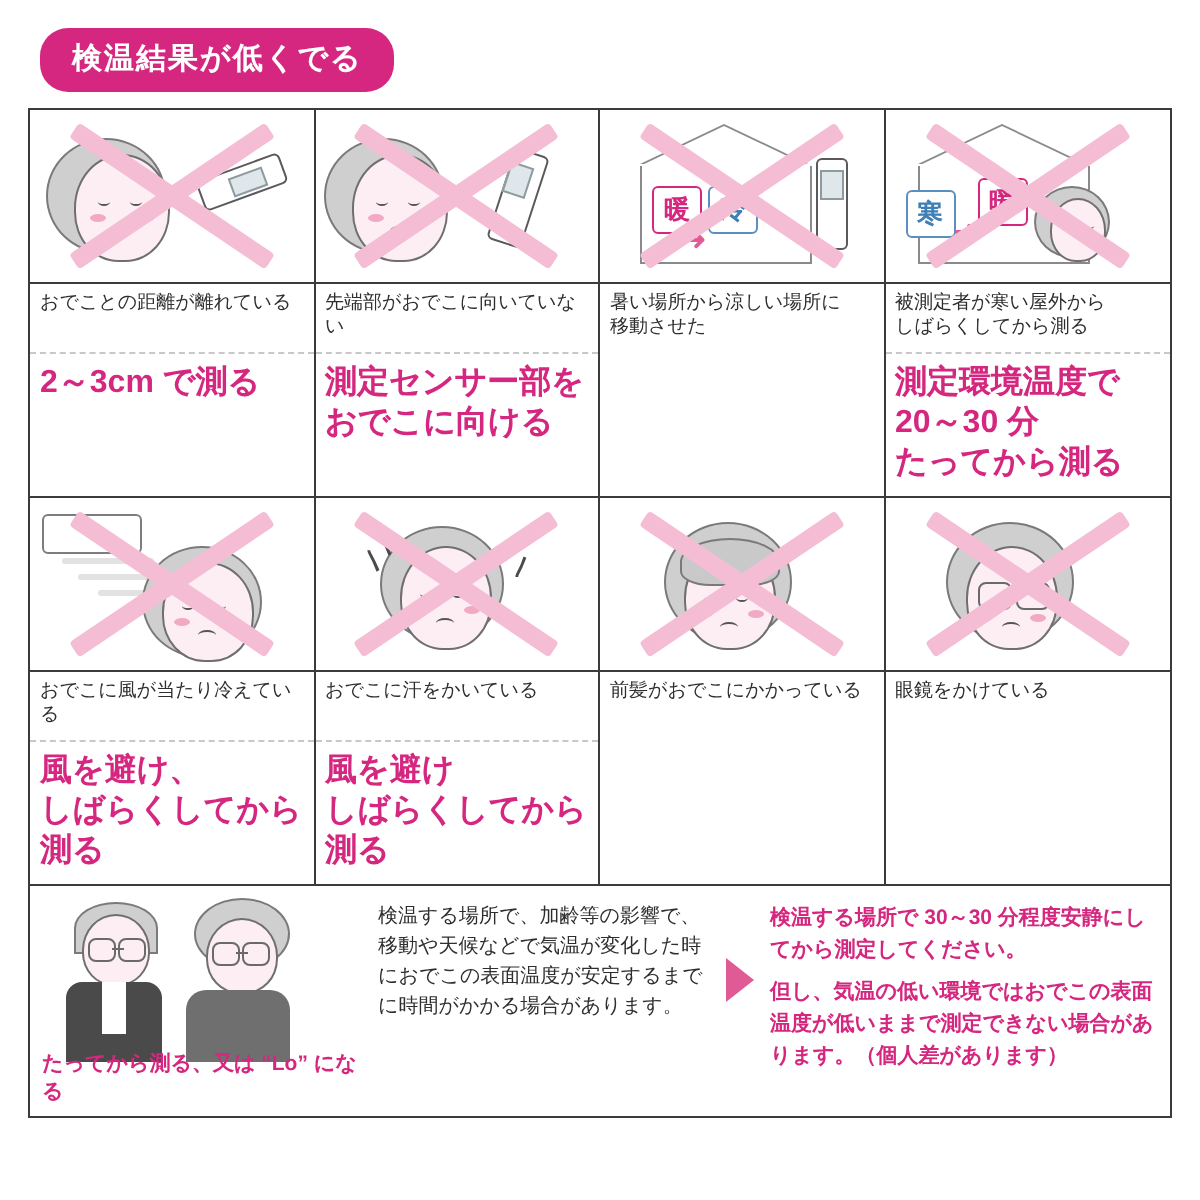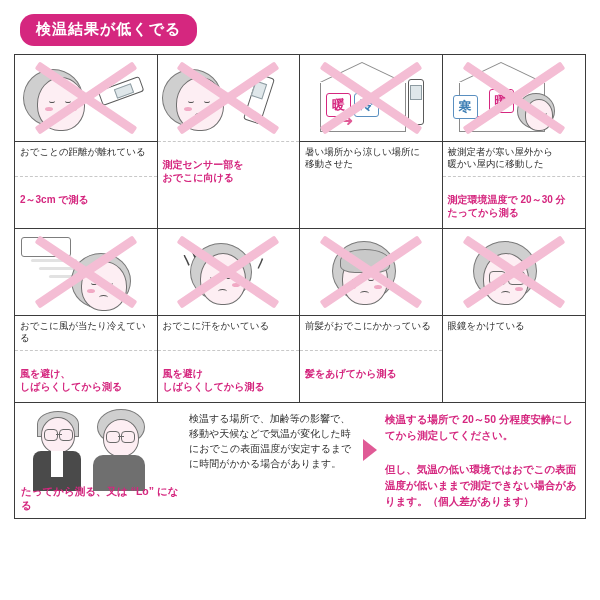--- a/index.html
+++ b/index.html
@@ -66,23 +66,23 @@
   }
   .caption {
     font-size: 9.5px;
     line-height: 1.25;
     padding: 4px 4px 4px 5px;
     min-height: 26px;
     border-top: 1px solid #3b3b3b;
     color: #2e2e2e;
   }
   .advice {
-    font-size: 10px;
+    font-size: 16px;
     line-height: 1.25;
-    padding: 17px 4px 6px 5px;
+    padding: 5px 4px 6px 5px;
     color: #d5277f;
     font-weight: bold;
     border-top: 1px dashed #c8c8c8;
     min-height: 28px;
   }
 
   
   .xmark {
     position: absolute;
     inset: 0;
@@ -300,20 +300,21 @@
           <div class="mouth" style="left:37px;top:58px;"></div>
           <div class="blush" style="left:26px;top:52px;"></div>
           <div class="blush" style="left:50px;top:52px;"></div>
           <div class="therm" style="left:92px;top:20px;width:16px;height:46px;transform:rotate(18deg);"></div>
           <div class="therm-screen" style="left:95px;top:27px;width:10px;height:14px;transform:rotate(18deg);"></div>
           <div class="xmark">
               <span class="a"></span>
               <span class="b"></span>
             </div>
         </div>
+        <div class="caption">先端部がおでこに向いていない</div>
         <div class="advice" style="white-space:pre-line;">測定センサー部を
 おでこに向ける</div>
       </div>
 
       <div class="cellcol">
         <div class="illus">
           <div class="house-roof" style="left:20px;top:8px;"></div>
           <div class="house" style="left:20px;top:28px;width:84px;height:48px;border-top:none;"></div>
           <div class="tagbox" style="left:26px;top:38px;">暖</div>
           <div class="tagbox blue" style="left:54px;top:38px;">冷</div>
@@ -339,21 +340,21 @@
           <div class="hair" style="left:74px;top:38px;width:36px;height:34px;"></div>
           <div class="face" style="left:82px;top:44px;width:26px;height:30px;"></div>
           <div class="eye" style="left:88px;top:56px;"></div>
           <div class="eye" style="left:98px;top:56px;"></div>
           <div class="xmark">
               <span class="a"></span>
               <span class="b"></span>
             </div>
         </div>
         <div class="caption" style="white-space:pre-line;">被測定者が寒い屋外から
-暖かい屋内に移動した</div>
+しばらくしてから測る</div>
         <div class="advice" style="white-space:pre-line;">測定環境温度で 20～30 分
 たってから測る</div>
       </div>
     </div>
 
     <div class="row">
 
       <div class="cellcol">
         <div class="illus">
           <div class="ac" style="left:6px;top:8px;width:48px;height:18px;"></div>
@@ -409,21 +410,20 @@
           <div class="eye" style="left:68px;top:48px;"></div>
           <div class="mouth" style="left:60px;top:62px;"></div>
           <div class="blush" style="left:48px;top:56px;"></div>
           <div class="blush" style="left:74px;top:56px;"></div>
           <div class="xmark">
               <span class="a"></span>
               <span class="b"></span>
             </div>
         </div>
         <div class="caption">前髪がおでこにかかっている</div>
-        <div class="advice">髪をあげてから測る</div>
       </div>
 
       <div class="cellcol">
         <div class="illus">
           <div class="hair" style="left:30px;top:12px;width:62px;height:58px;"></div>
           <div class="face" style="left:40px;top:24px;width:44px;height:50px;"></div>
           <div class="glasses-l" style="left:46px;top:42px;"></div>
           <div class="glasses-r" style="left:65px;top:42px;"></div>
           <div class="glasses-bridge" style="left:61px;top:48px;"></div>
           <div class="mouth" style="left:58px;top:62px;"></div>
@@ -458,18 +458,18 @@
       <div class="glasses-r" style="left:106px;top:28px;width:12px;height:10px;"></div>
       <div class="glasses-bridge" style="left:103px;top:33px;"></div>
       <div style="position:absolute;left:78px;top:52px;width:52px;height:36px;background:#6f6f6f;border-radius:10px 10px 0 0;"></div>
       <div class="bottom-left-label">たってから測る、又は “Lo” になる</div>
     </div>
 
     <div class="bottom-mid">検温する場所で、加齢等の影響で、移動や天候などで気温が変化した時におでこの表面温度が安定するまでに時間がかかる場合があります。</div>
 
     <div class="bottom-right bottom-right-wrap">
       <div class="big-arrow"></div>
-      <div style="margin-left:14px;">検温する場所で 20～50 分程度安静にしてから測定してください。</div>
-      <div style="margin-left:14px;margin-top:17px;">但し、気温の低い環境ではおでこの表面温度が低いままで測定できない場合があります。（個人差があります）</div>
+      <div style="margin-left:14px;">検温する場所で 30～30 分程度安静にしてから測定してください。</div>
+      <div style="margin-left:14px;margin-top:4px;">但し、気温の低い環境ではおでこの表面温度が低いままで測定できない場合があります。（個人差があります）</div>
     </div>
   </div>
 
 </div>
 
 </body></html>

